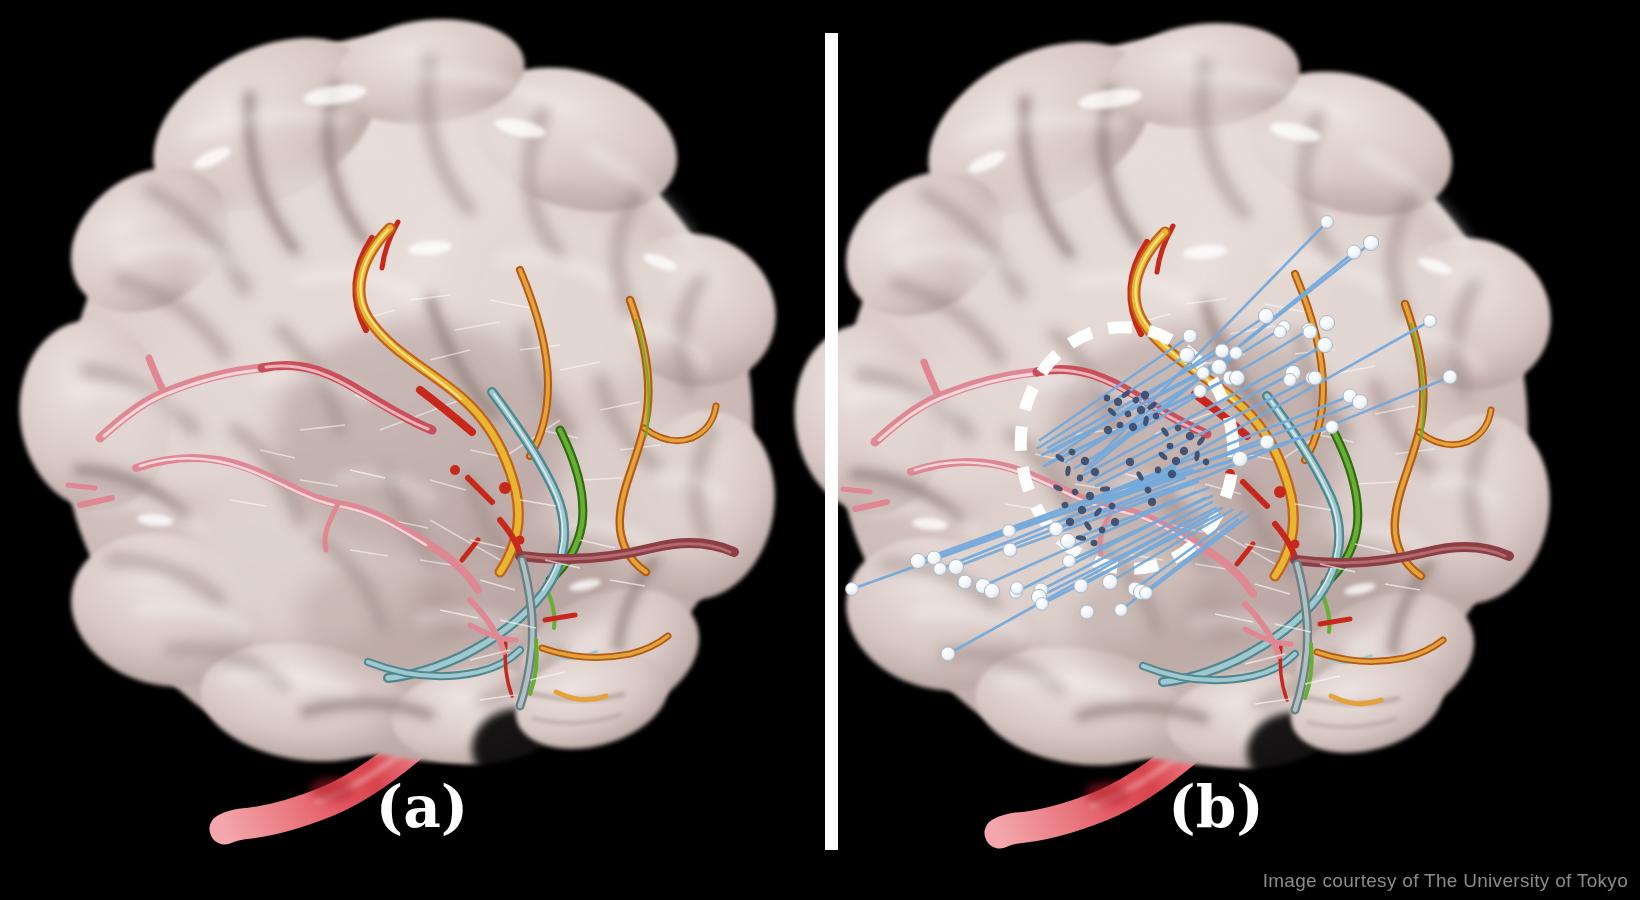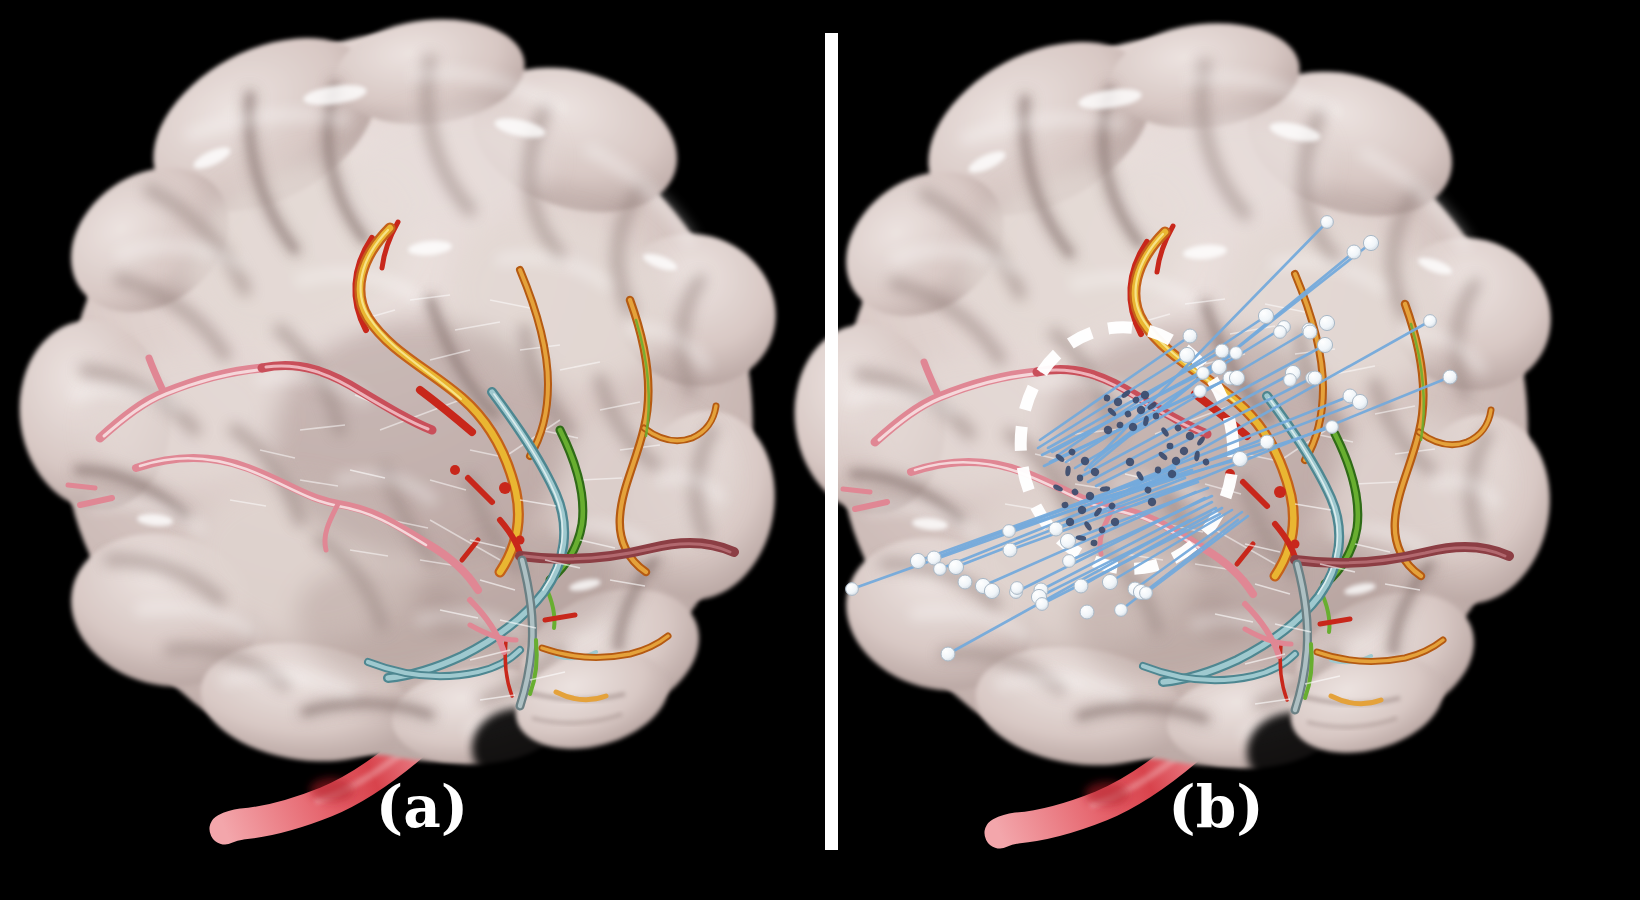--- a/index.html
+++ b/index.html
@@ -455,14 +455,15 @@
         <circle cx="965" cy="582" r="7" fill="url(#gDot)" stroke="#a9b8c6" stroke-width="1"></circle>
         <circle cx="992" cy="591" r="7.6000000000000005" fill="url(#gDot)" stroke="#a9b8c6" stroke-width="1"></circle>
         <circle cx="1017" cy="588" r="6.4" fill="url(#gDot)" stroke="#a9b8c6" stroke-width="1"></circle>
         <circle cx="1087" cy="612" r="7" fill="url(#gDot)" stroke="#a9b8c6" stroke-width="1"></circle>
       </g>
 </svg>
 
 <div class="divider"></div>
 <div class="plabel" id="label-a">(a)</div>
 <div class="plabel" id="label-b">(b)</div>
+<div class="caption">Image courtesy of The University of Tokyo</div>
 
 </div>
 
 </body></html>

